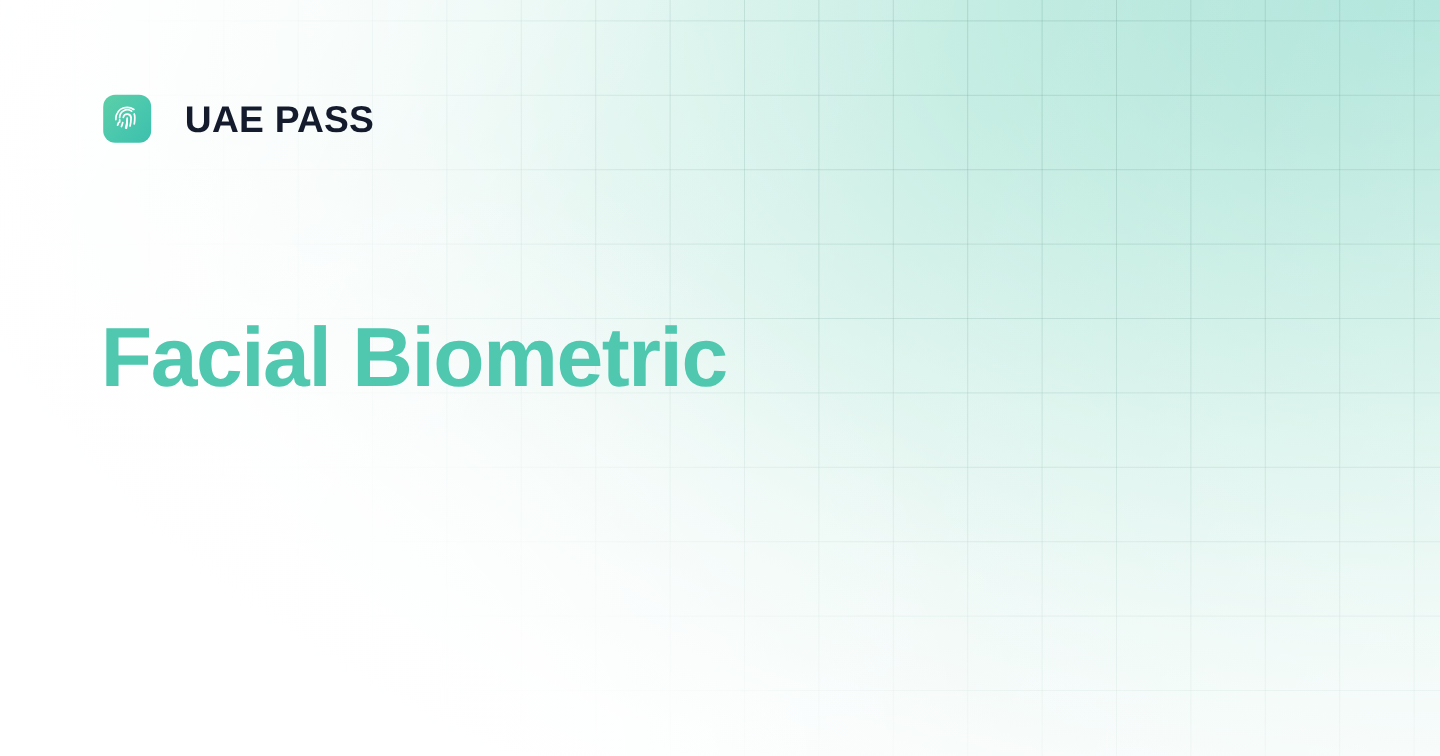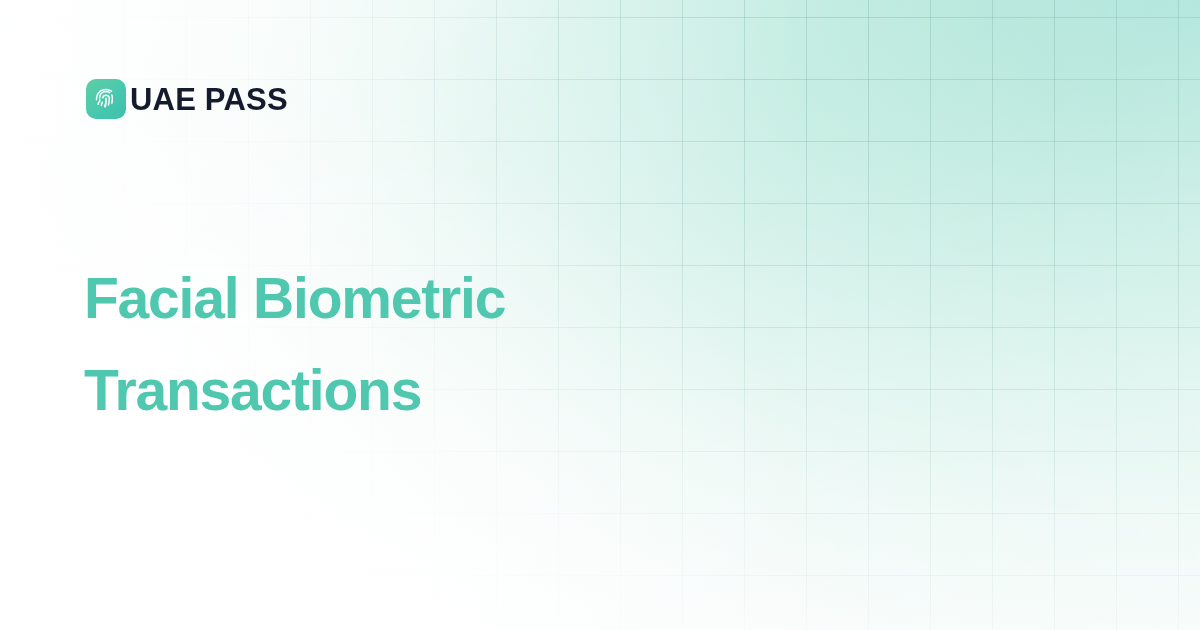--- a/index.html
+++ b/index.html
@@ -99,21 +99,21 @@
     width: 100%;
     height: 100%;
   }
 
   .brand {
     position: absolute;
     left: 86px;
     top: 79px;
     display: flex;
     align-items: center;
-    gap: 4px;
+    gap: 28px;
   }
 
   .brand-mark {
     width: 40px;
     height: 40px;
     border-radius: 10px;
     background: linear-gradient(135deg, #5ccfa6 0%, #4ac8ae 55%, #3cbfad 100%);
     display: flex;
     align-items: center;
     justify-content: center;
@@ -128,21 +128,21 @@
     color: #141b2d;
     line-height: 1;
     white-space: nowrap;
   }
 
   .headline {
     position: absolute;
     left: 84px;
     top: 252px;
     margin: 0;
-    font-size: 57px;
+    font-size: 70px;
     font-weight: bold;
     line-height: 92px;
     letter-spacing: -1.2px;
     color: #4fc8af;
     max-width: 800px;
   }
   .headline .ln { display: block; white-space: nowrap; }
 </style>
 </head>
 <body>
@@ -169,17 +169,16 @@
           <path d="M3.25 12.6c0-.9.07-1.7.2-2.4"></path>
           <path d="M4.6 16.9c.3-.6.56-1.3.75-2"></path>
           <path d="M12 13.1c0 2.4-.2 4.4-.6 6.1"></path>
         </svg>
       </span>
       <span class="brand-name">UAE PASS</span>
     </div>
 
     <h1 class="headline">
       <span class="ln">Facial Biometric</span>
-      <span class="ln">Transactions</span>
     </h1>
 
   </div>
 </div>
 
 </body></html>

